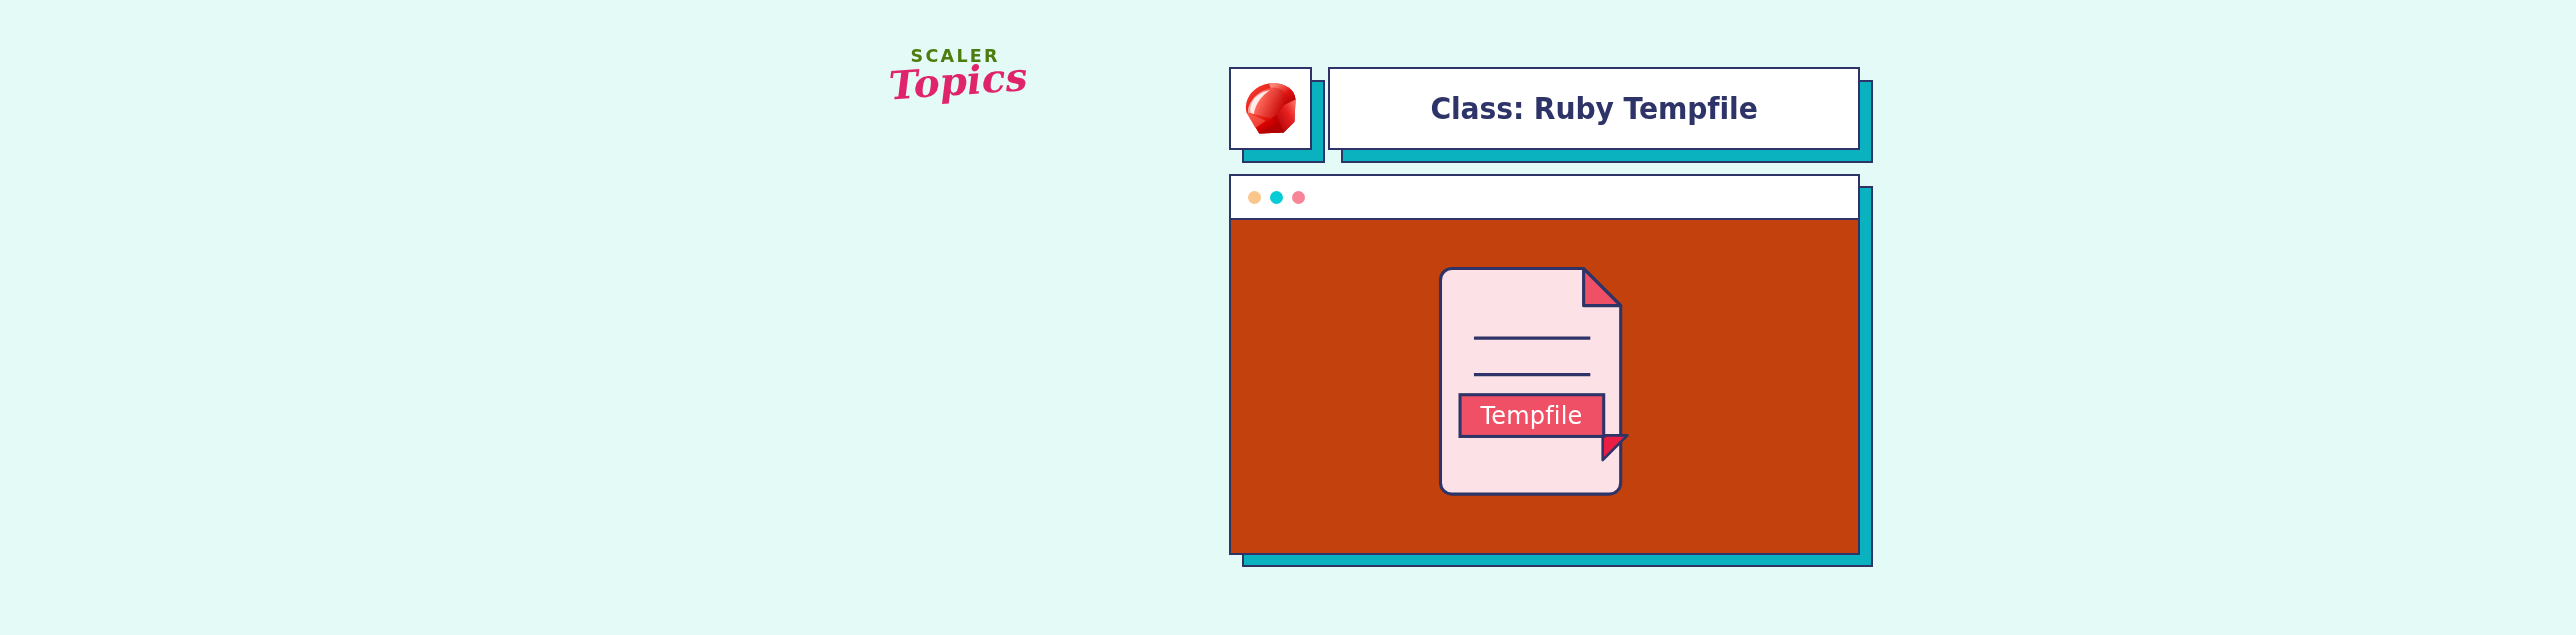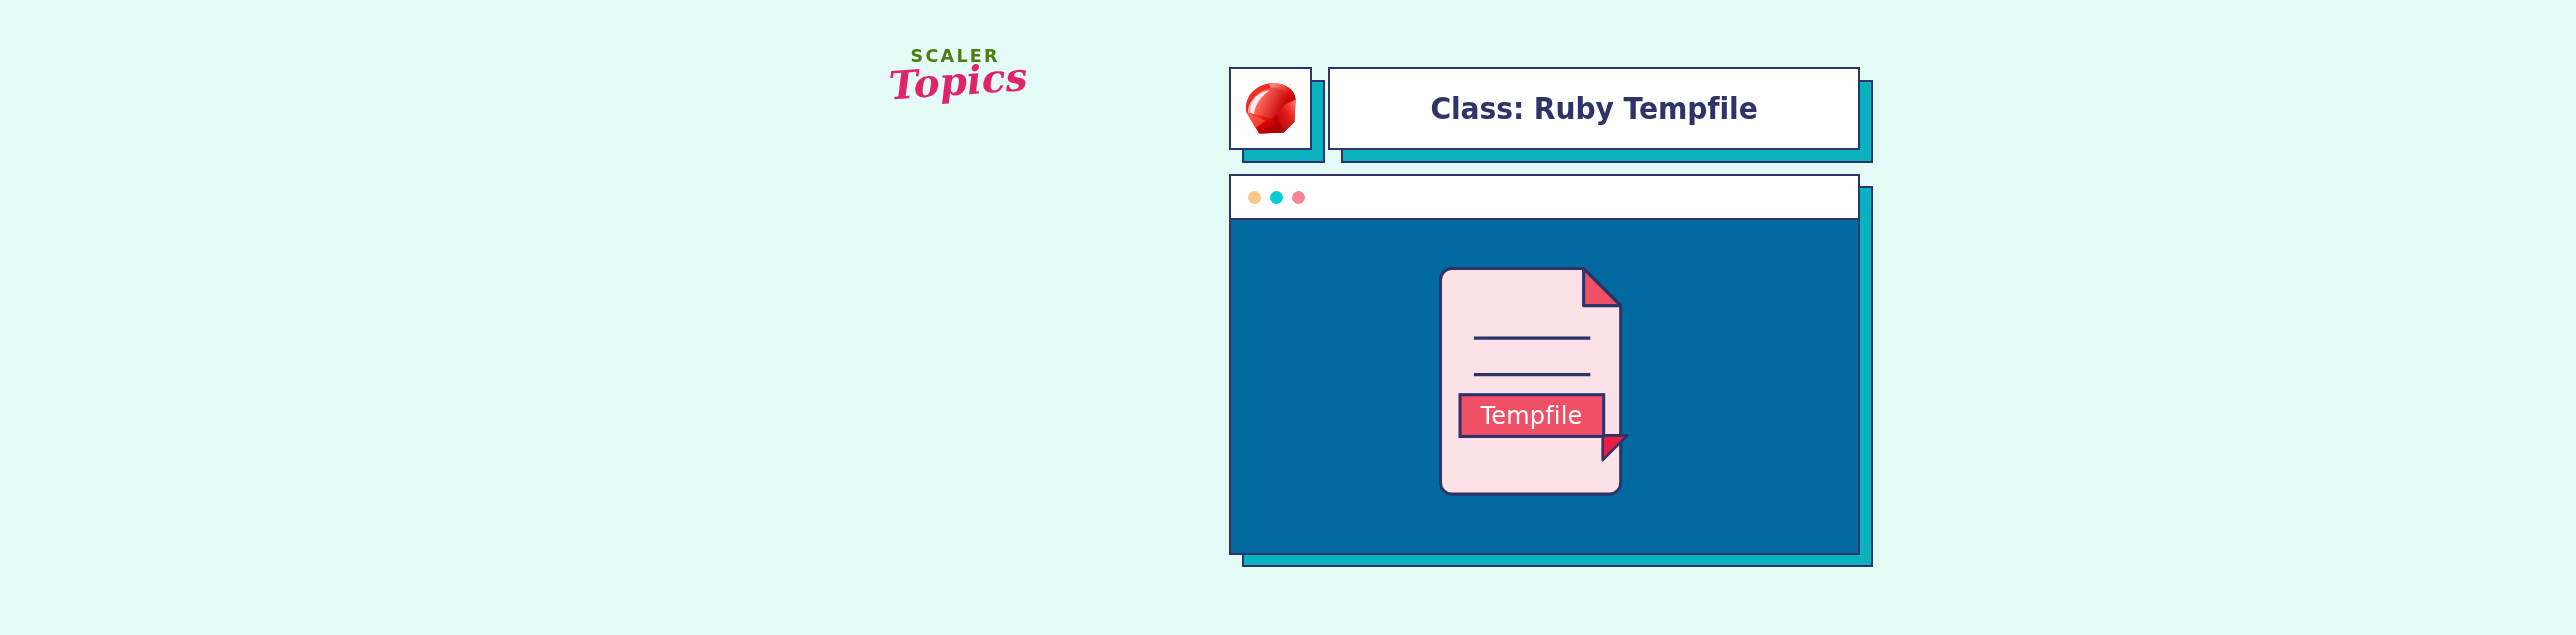--- a/index.html
+++ b/index.html
@@ -159,21 +159,21 @@
     height: 13px;
     border-radius: 50%;
     flex: 0 0 auto;
   }
   .window-body {
     position: absolute;
     left: 0;
     right: 0;
     top: 44px;
     bottom: 0;
-    background: #0369a1;
+    background: #c2410c;
     overflow: hidden;
   }
 
   
   .doc-wrap {
     position: absolute;
     left: 50%;
     top: 50%;
     transform: translate(-50%, -50%);
     width: 242px;

